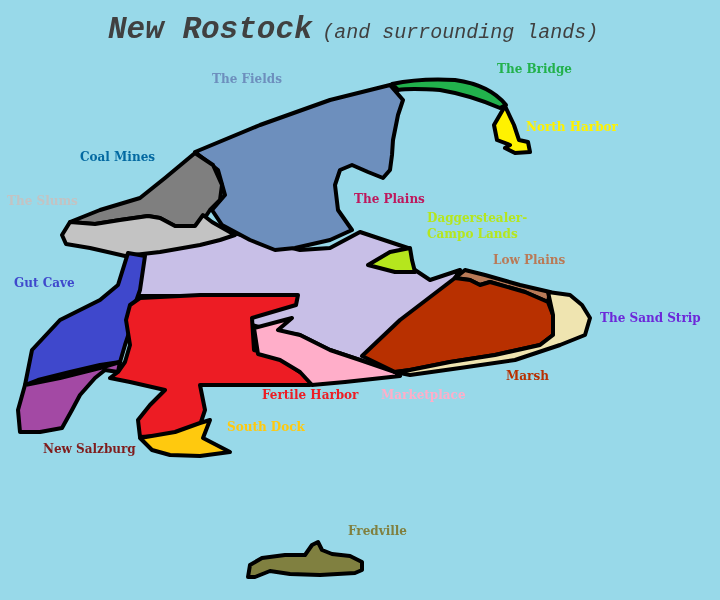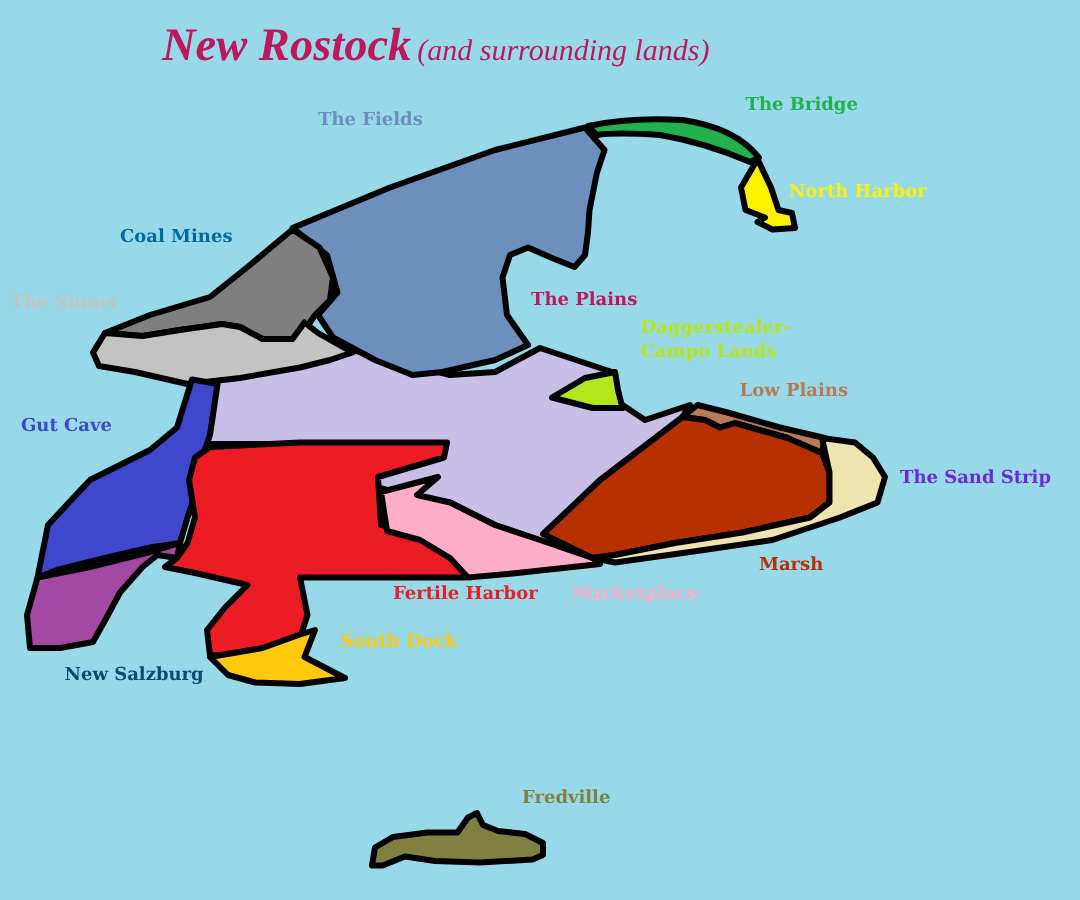--- a/index.html
+++ b/index.html
@@ -1,22 +1,22 @@
 <!DOCTYPE html>
 <html><head>
   <meta charset="utf-8">
   <style>
     html, body { margin: 0; padding: 0; }
     body { width: 720px; height: 600px; overflow: hidden; background: #98d9e9; position: relative; }
     #map { position: absolute; left: 0; top: 0; width: 720px; height: 600px; }
     .region { stroke: #000; stroke-width: 4; stroke-linejoin: round; stroke-linecap: round; }
     .title {
       position: absolute; left: 108px; top: 12px;
-      font-family: Liberation Serif, serif; font-style: italic;
-      color: #be185d; white-space: nowrap;
+      font-family: Liberation Mono, monospace; font-style: italic;
+      color: #404040; white-space: nowrap;
     }
     .title .main { font-size: 31px; font-weight: bold; }
     .title .sub { font-size: 20px; }
     .lbl {
       position: absolute; font-family: "DejaVu Serif", "Liberation Serif", serif;
       font-weight: bold; font-size: 12px; white-space: nowrap; line-height: 16px;
     }
   </style>
 </head>
 <body>
@@ -69,14 +69,14 @@
 <div class="lbl" style="left:354px;top:191px;color:#be185d">The Plains</div>
 <div class="lbl" style="left:427px;top:210px;color:#b5e61d">Daggerstealer-</div>
 <div class="lbl" style="left:427px;top:226px;color:#b5e61d">Campo Lands</div>
 <div class="lbl" style="left:493px;top:252px;color:#b97a57">Low Plains</div>
 <div class="lbl" style="left:14px;top:275px;color:#3f48cc">Gut Cave</div>
 <div class="lbl" style="left:600px;top:310px;color:#6d28d9">The Sand Strip</div>
 <div class="lbl" style="left:506px;top:368px;color:#b83000">Marsh</div>
 <div class="lbl" style="left:262px;top:387px;color:#ed1c24">Fertile Harbor</div>
 <div class="lbl" style="left:381px;top:387px;color:#ffaec9">Marketplace</div>
 <div class="lbl" style="left:227px;top:419px;color:#ffc90e">South Dock</div>
-<div class="lbl" style="left:43px;top:441px;color:#0c4a6e">New Salzburg</div>
+<div class="lbl" style="left:43px;top:441px;color:#7f1d1d">New Salzburg</div>
 <div class="lbl" style="left:348px;top:523px;color:#808040">Fredville</div>
 
 </body></html>

